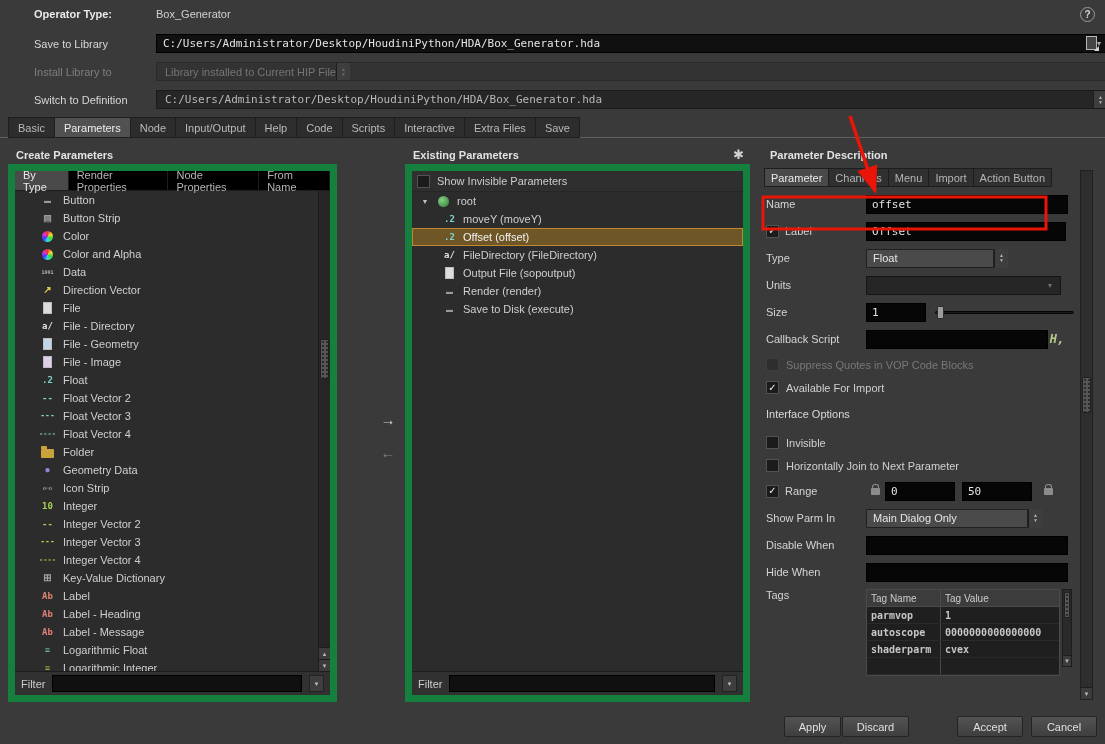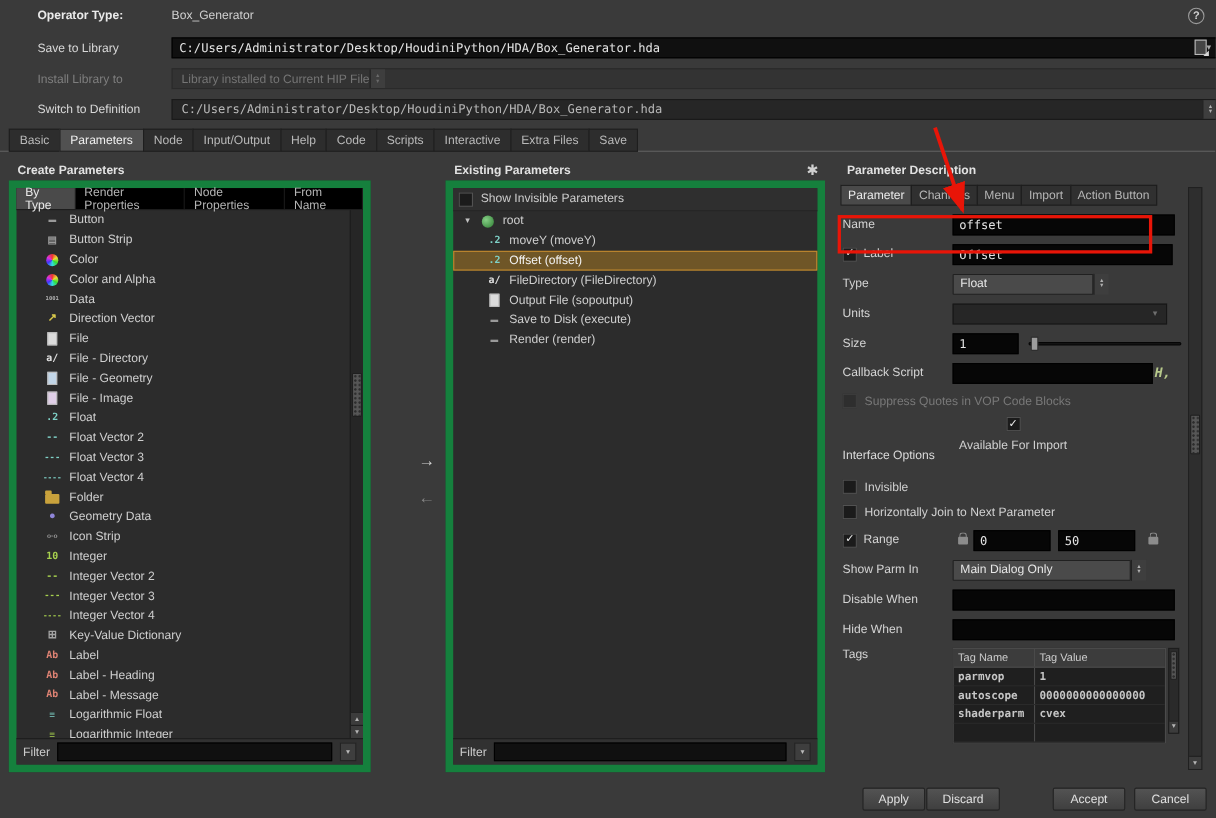--- a/index.html
+++ b/index.html
@@ -404,25 +404,25 @@
           <div class="trow child">
             <span class="picon" style="color: rgb(226, 226, 226); font-size: 9px; font-weight: bold; font-family: &quot;DejaVu Sans Mono&quot;, monospace;">a/</span>
             <span>FileDirectory (FileDirectory)</span>
           </div>
           <div class="trow child">
             <span class="picon page"></span>
             <span>Output File (sopoutput)</span>
           </div>
           <div class="trow child">
             <span class="picon" style="color: rgb(154, 154, 154); font-size: 7px; font-weight: bold;">▬</span>
-            <span>Save to Disk (execute)</span>
+            <span>Render (render)</span>
           </div>
           <div class="trow child">
             <span class="picon" style="color: rgb(154, 154, 154); font-size: 7px; font-weight: bold;">▬</span>
-            <span>Render (render)</span>
+            <span>Save to Disk (execute)</span>
           </div>
         </div>
       <div class="filter-row">
         <span>Filter</span>
         <div class="filter-input">
           <span class="mono"></span>
         </div>
         <div class="filter-dd">▼</div>
       </div>
     </div>
@@ -492,21 +492,21 @@
           <span class="mono"></span>
         </div>
         <span class="hscript">H,</span>
       </div>
 
       <div class="pdrow cbrow" style="height:17px;margin-bottom:6px;">
         <span class="cb disabled"></span>
         <span class="cblabel dimtext">Suppress Quotes in VOP Code Blocks</span>
       </div>
 
-      <div class="pdrow cbrow" style="height:17px;margin-bottom:6px;flex-direction:column;">
+      <div class="pdrow cbrow" style="height:17px;margin-bottom:6px;">
         <span class="cb checked"></span>
         <span class="cblabel">Available For Import</span>
       </div>
 
       <div class="section-h">Interface Options</div>
 
       <div class="pdrow cbrow" style="height:17px;margin-bottom:6px;">
         <span class="cb"></span>
         <span class="cblabel">Invisible</span>
       </div>

